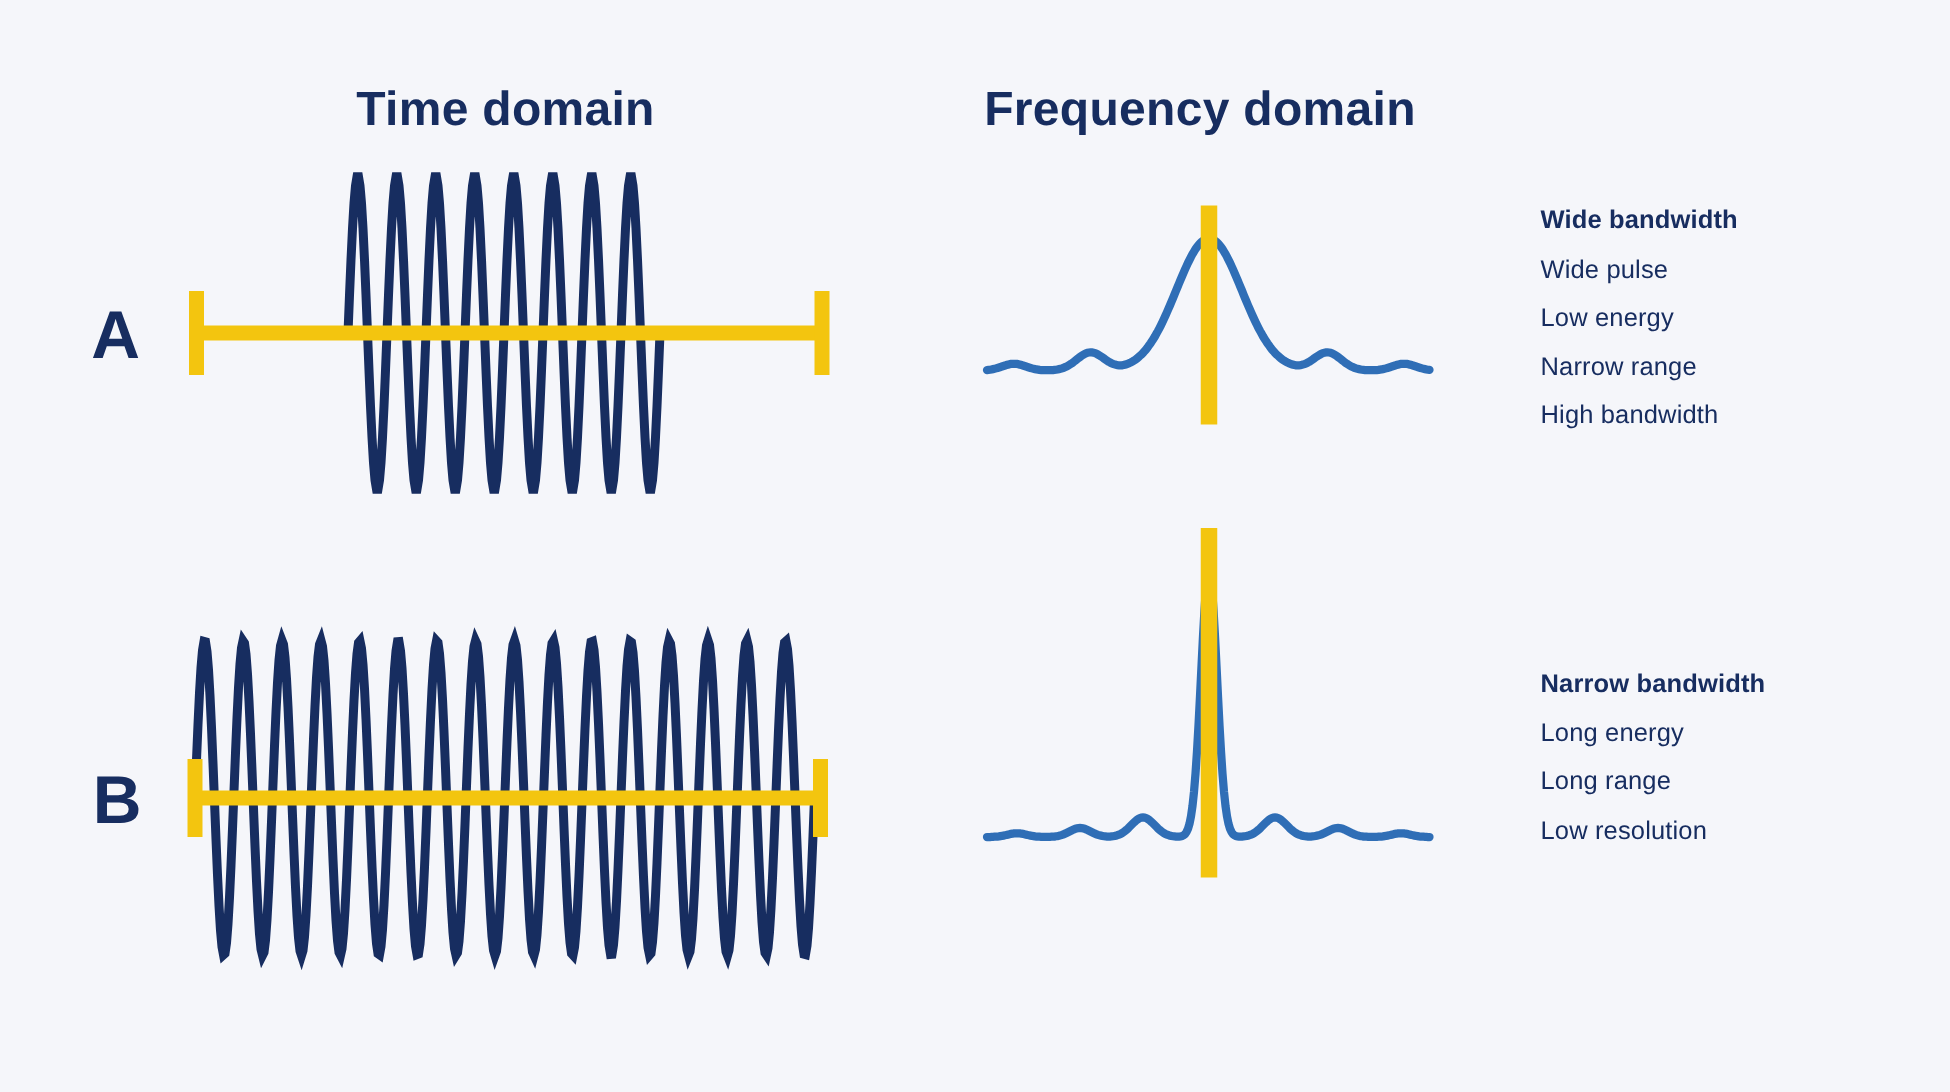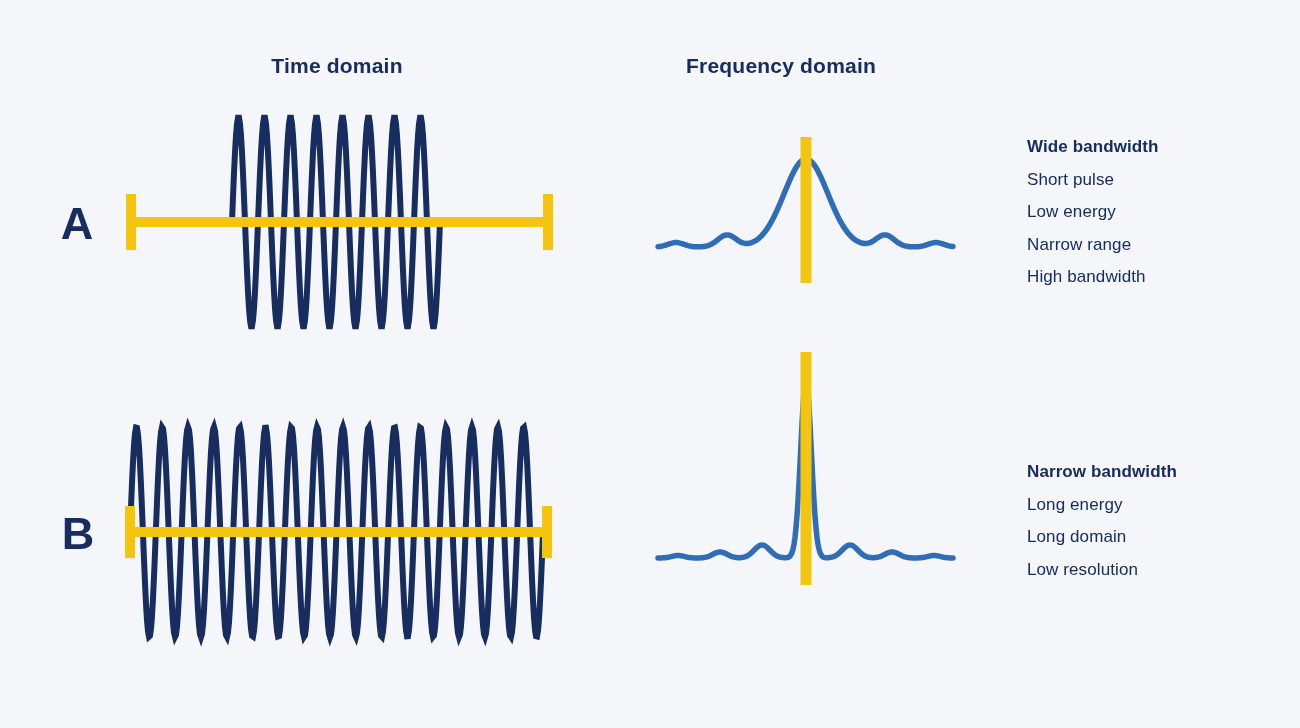--- a/index.html
+++ b/index.html
@@ -9,46 +9,46 @@
     width: 1300px;
     height: 728px;
     overflow: hidden;
     color: var(--navy, #172d60);
   }
   .canvas svg { position: absolute; left: 0; top: 0; }
   .hdr {
     position: absolute;
     top: 54px;
     transform: translateX(-50%);
-    font-size: 21px;
+    font-size: 32px;
     font-weight: bold;
     letter-spacing: 0.2px;
     white-space: nowrap;
   }
   #hdr-time { left: 337px; }
-  #hdr-freq { left: 781px; }
+  #hdr-freq { left: 800px; }
   .rowlabel {
     position: absolute;
     transform: translate(-50%, -50%);
     font-size: 45px;
     font-weight: bold;
     line-height: 1;
   }
   #label-a { left: 77px; top: 223px; }
   #label-b { left: 78px; top: 533px; }
   .ann {
     position: absolute;
     left: 1027px;
     font-size: 17px;
     line-height: 32.5px;
     letter-spacing: 0.1px;
     white-space: nowrap;
   }
   #ann-a { top: 131px; }
-  #ann-b { top: 456px; }
+  #ann-b { top: 440px; }
   .ann-title { font-weight: bold; }
 </style>
 </head>
 <body>
 
 <div class="canvas" style="background: rgb(245, 246, 250); --navy: #172d60;">
 
   <svg id="figure" width="1300" height="728" viewBox="0 0 1300 728">
       <path d="M232 222.0 L233 196.9 L234 173.2 L235 152.4 L236 135.6 L237 123.8 L238 117.8 L239 117.8 L240 123.8 L241 135.6 L242 152.4 L243 173.2 L244 196.9 L245 222.0 L246 247.1 L247 270.8 L248 291.6 L249 308.4 L250 320.2 L251 326.2 L252 326.2 L253 320.2 L254 308.4 L255 291.6 L256 270.8 L257 247.1 L258 222.0 L259 196.9 L260 173.2 L261 152.4 L262 135.6 L263 123.8 L264 117.8 L265 117.8 L266 123.8 L267 135.6 L268 152.4 L269 173.2 L270 196.9 L271 222.0 L272 247.1 L273 270.8 L274 291.6 L275 308.4 L276 320.2 L277 326.2 L278 326.2 L279 320.2 L280 308.4 L281 291.6 L282 270.8 L283 247.1 L284 222.0 L285 196.9 L286 173.2 L287 152.4 L288 135.6 L289 123.8 L290 117.8 L291 117.8 L292 123.8 L293 135.6 L294 152.4 L295 173.2 L296 196.9 L297 222.0 L298 247.1 L299 270.8 L300 291.6 L301 308.4 L302 320.2 L303 326.2 L304 326.2 L305 320.2 L306 308.4 L307 291.6 L308 270.8 L309 247.1 L310 222.0 L311 196.9 L312 173.2 L313 152.4 L314 135.6 L315 123.8 L316 117.8 L317 117.8 L318 123.8 L319 135.6 L320 152.4 L321 173.2 L322 196.9 L323 222.0 L324 247.1 L325 270.8 L326 291.6 L327 308.4 L328 320.2 L329 326.2 L330 326.2 L331 320.2 L332 308.4 L333 291.6 L334 270.8 L335 247.1 L336 222.0 L337 196.9 L338 173.2 L339 152.4 L340 135.6 L341 123.8 L342 117.8 L343 117.8 L344 123.8 L345 135.6 L346 152.4 L347 173.2 L348 196.9 L349 222.0 L350 247.1 L351 270.8 L352 291.6 L353 308.4 L354 320.2 L355 326.2 L356 326.2 L357 320.2 L358 308.4 L359 291.6 L360 270.8 L361 247.1 L362 222.0 L363 196.9 L364 173.2 L365 152.4 L366 135.6 L367 123.8 L368 117.8 L369 117.8 L370 123.8 L371 135.6 L372 152.4 L373 173.2 L374 196.9 L375 222.0 L376 247.1 L377 270.8 L378 291.6 L379 308.4 L380 320.2 L381 326.2 L382 326.2 L383 320.2 L384 308.4 L385 291.6 L386 270.8 L387 247.1 L388 222.0 L389 196.9 L390 173.2 L391 152.4 L392 135.6 L393 123.8 L394 117.8 L395 117.8 L396 123.8 L397 135.6 L398 152.4 L399 173.2 L400 196.9 L401 222.0 L402 247.1 L403 270.8 L404 291.6 L405 308.4 L406 320.2 L407 326.2 L408 326.2 L409 320.2 L410 308.4 L411 291.6 L412 270.8 L413 247.1 L414 222.0 L415 196.9 L416 173.2 L417 152.4 L418 135.6 L419 123.8 L420 117.8 L421 117.8 L422 123.8 L423 135.6 L424 152.4 L425 173.2 L426 196.9 L427 222.0 L428 247.1 L429 270.8 L430 291.6 L431 308.4 L432 320.2 L433 326.2 L434 326.2 L435 320.2 L436 308.4 L437 291.6 L438 270.8 L439 247.1 L440 222.0 " fill="none" stroke="#172d60" stroke-width="6" stroke-linecap="round"></path>
       <rect x="131" y="217" width="417" height="10" fill="#f3c50f"></rect>
@@ -65,26 +65,26 @@
     </svg>
 
   <div class="hdr" id="hdr-time">Time domain</div>
   <div class="hdr" id="hdr-freq">Frequency domain</div>
 
   <div class="rowlabel" id="label-a">A</div>
   <div class="rowlabel" id="label-b">B</div>
 
   <div class="ann" id="ann-a">
     <div class="ann-title">Wide bandwidth</div>
-    <div class="ann-item">Short pulse</div>
+    <div class="ann-item">Wide pulse</div>
     <div class="ann-item">Low energy</div>
     <div class="ann-item">Narrow range</div>
     <div class="ann-item">High bandwidth</div>
   </div>
 
   <div class="ann" id="ann-b">
     <div class="ann-title">Narrow bandwidth</div>
     <div class="ann-item">Long energy</div>
-    <div class="ann-item">Long domain</div>
+    <div class="ann-item">Long range</div>
     <div class="ann-item">Low resolution</div>
   </div>
 
 </div>
 
 </body></html>

